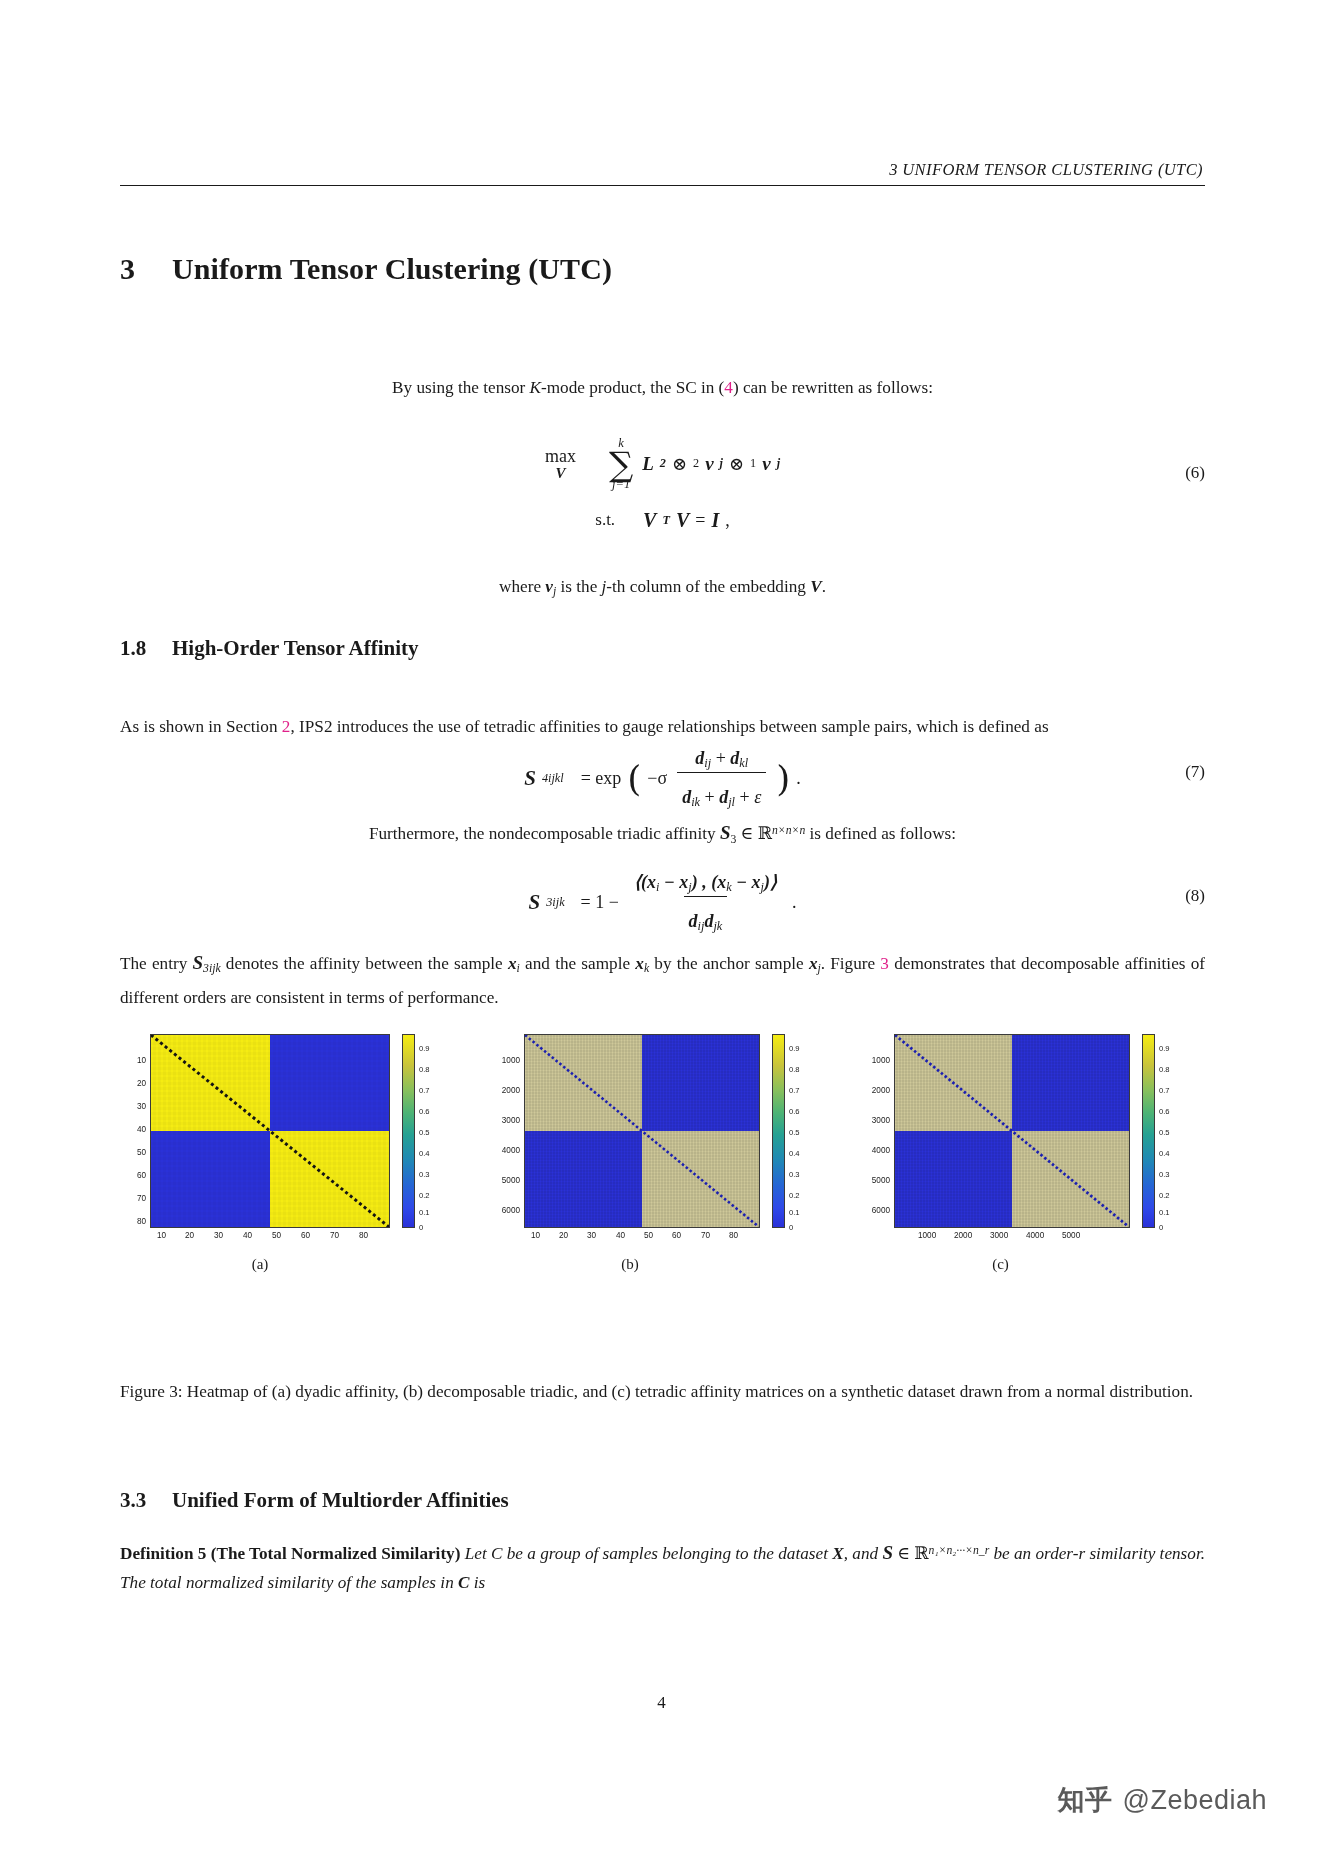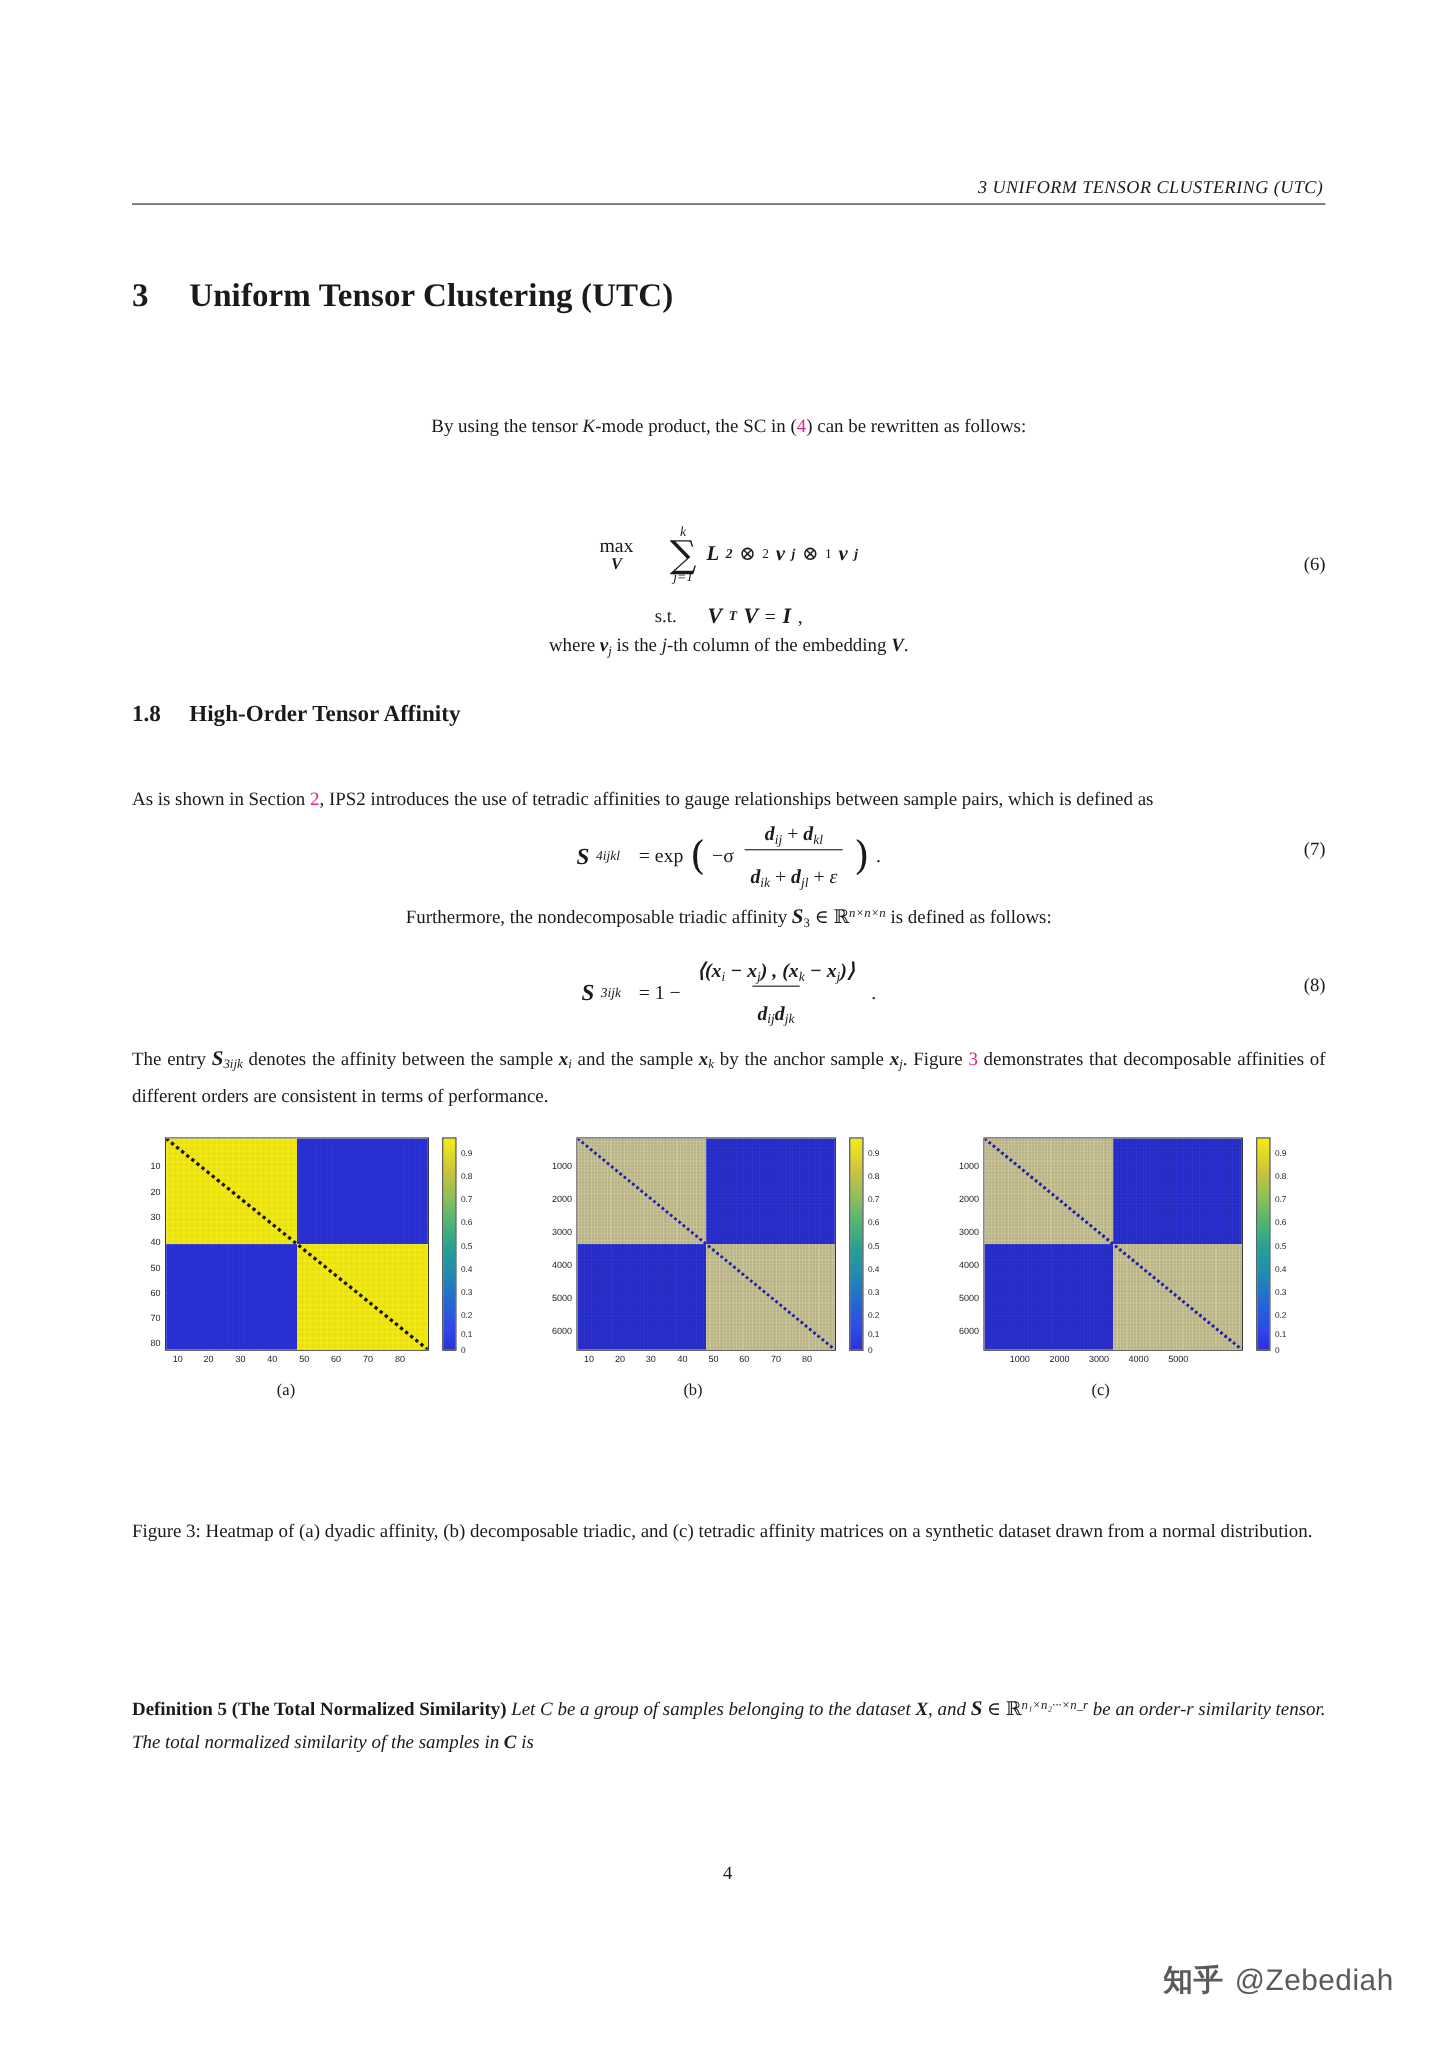--- a/index.html
+++ b/index.html
@@ -132,21 +132,21 @@
 
   <div class="h1" style="top:252px;">
     <span class="num">3</span><span>Uniform Tensor Clustering (UTC)</span>
   </div>
 
 
   <div class="para nojust" style="top:373px;">
     <span>By using the tensor </span><span class="mi">K</span><span>-mode product, the SC in (</span><span class="ref">4</span><span>) can be rewritten as follows:</span>
   </div>
 
-  <div class="eq" style="top:437px;margin-top:40px;">
+  <div class="eq" style="top:437px;">
     <div class="eq-body">
       <span class="mathrow">
         <span class="opstack">
           <span class="top">max</span>
           <span class="bot">V</span>
         </span>
         <span style="display:inline-block;width:18px;"></span>
         <span class="sum">
           <span class="lim-top">k</span>
           <span class="sigma">∑</span>
@@ -390,20 +390,23 @@
         <div class="cbar-lab" style="left:299px;top:163px;">0.2</div>
         <div class="cbar-lab" style="left:299px;top:180px;">0.1</div>
         <div class="cbar-lab" style="left:299px;top:195px;">0</div>
       </div>
       <div class="subcap" style="top:228px;left:-32px;">(c)</div>
     </div>
   </div>
 
   <div class="figcap">Figure 3: Heatmap of (a) dyadic affinity, (b) decomposable triadic, and (c) tetradic affinity matrices on a synthetic dataset drawn from a normal distribution.</div>
 
+  <div class="h2" style="top:1488px;">
+    <span class="num">3.3</span><span>Unified Form of Multiorder Affinities</span>
+  </div>
 
   <div class="para" style="top:1536px;">
     <span style="font-weight:bold;">Definition 5 (The Total Normalized Similarity)</span><span style="font-style:italic;"> Let C be a group of samples belonging to the dataset </span><span class="bsym">X</span><span style="font-style:italic;">, and </span><span class="bsym" style="font-size:19px;">S</span><span style="font-style:italic;"> ∈ </span><span style="font-family:'DejaVu Serif',serif;">ℝ</span><sup class="mi">n₁×n₂···×n_r</sup><span style="font-style:italic;"> be an order-r similarity tensor.  The total normalized similarity of the samples in </span><span class="bsym">C</span><span style="font-style:italic;"> is</span>
   </div>
 
   <div class="pagenum">4</div>
 
   <div class="watermark">
     <span class="wm-logo">知乎</span><span>@Zebediah</span>
   </div>

